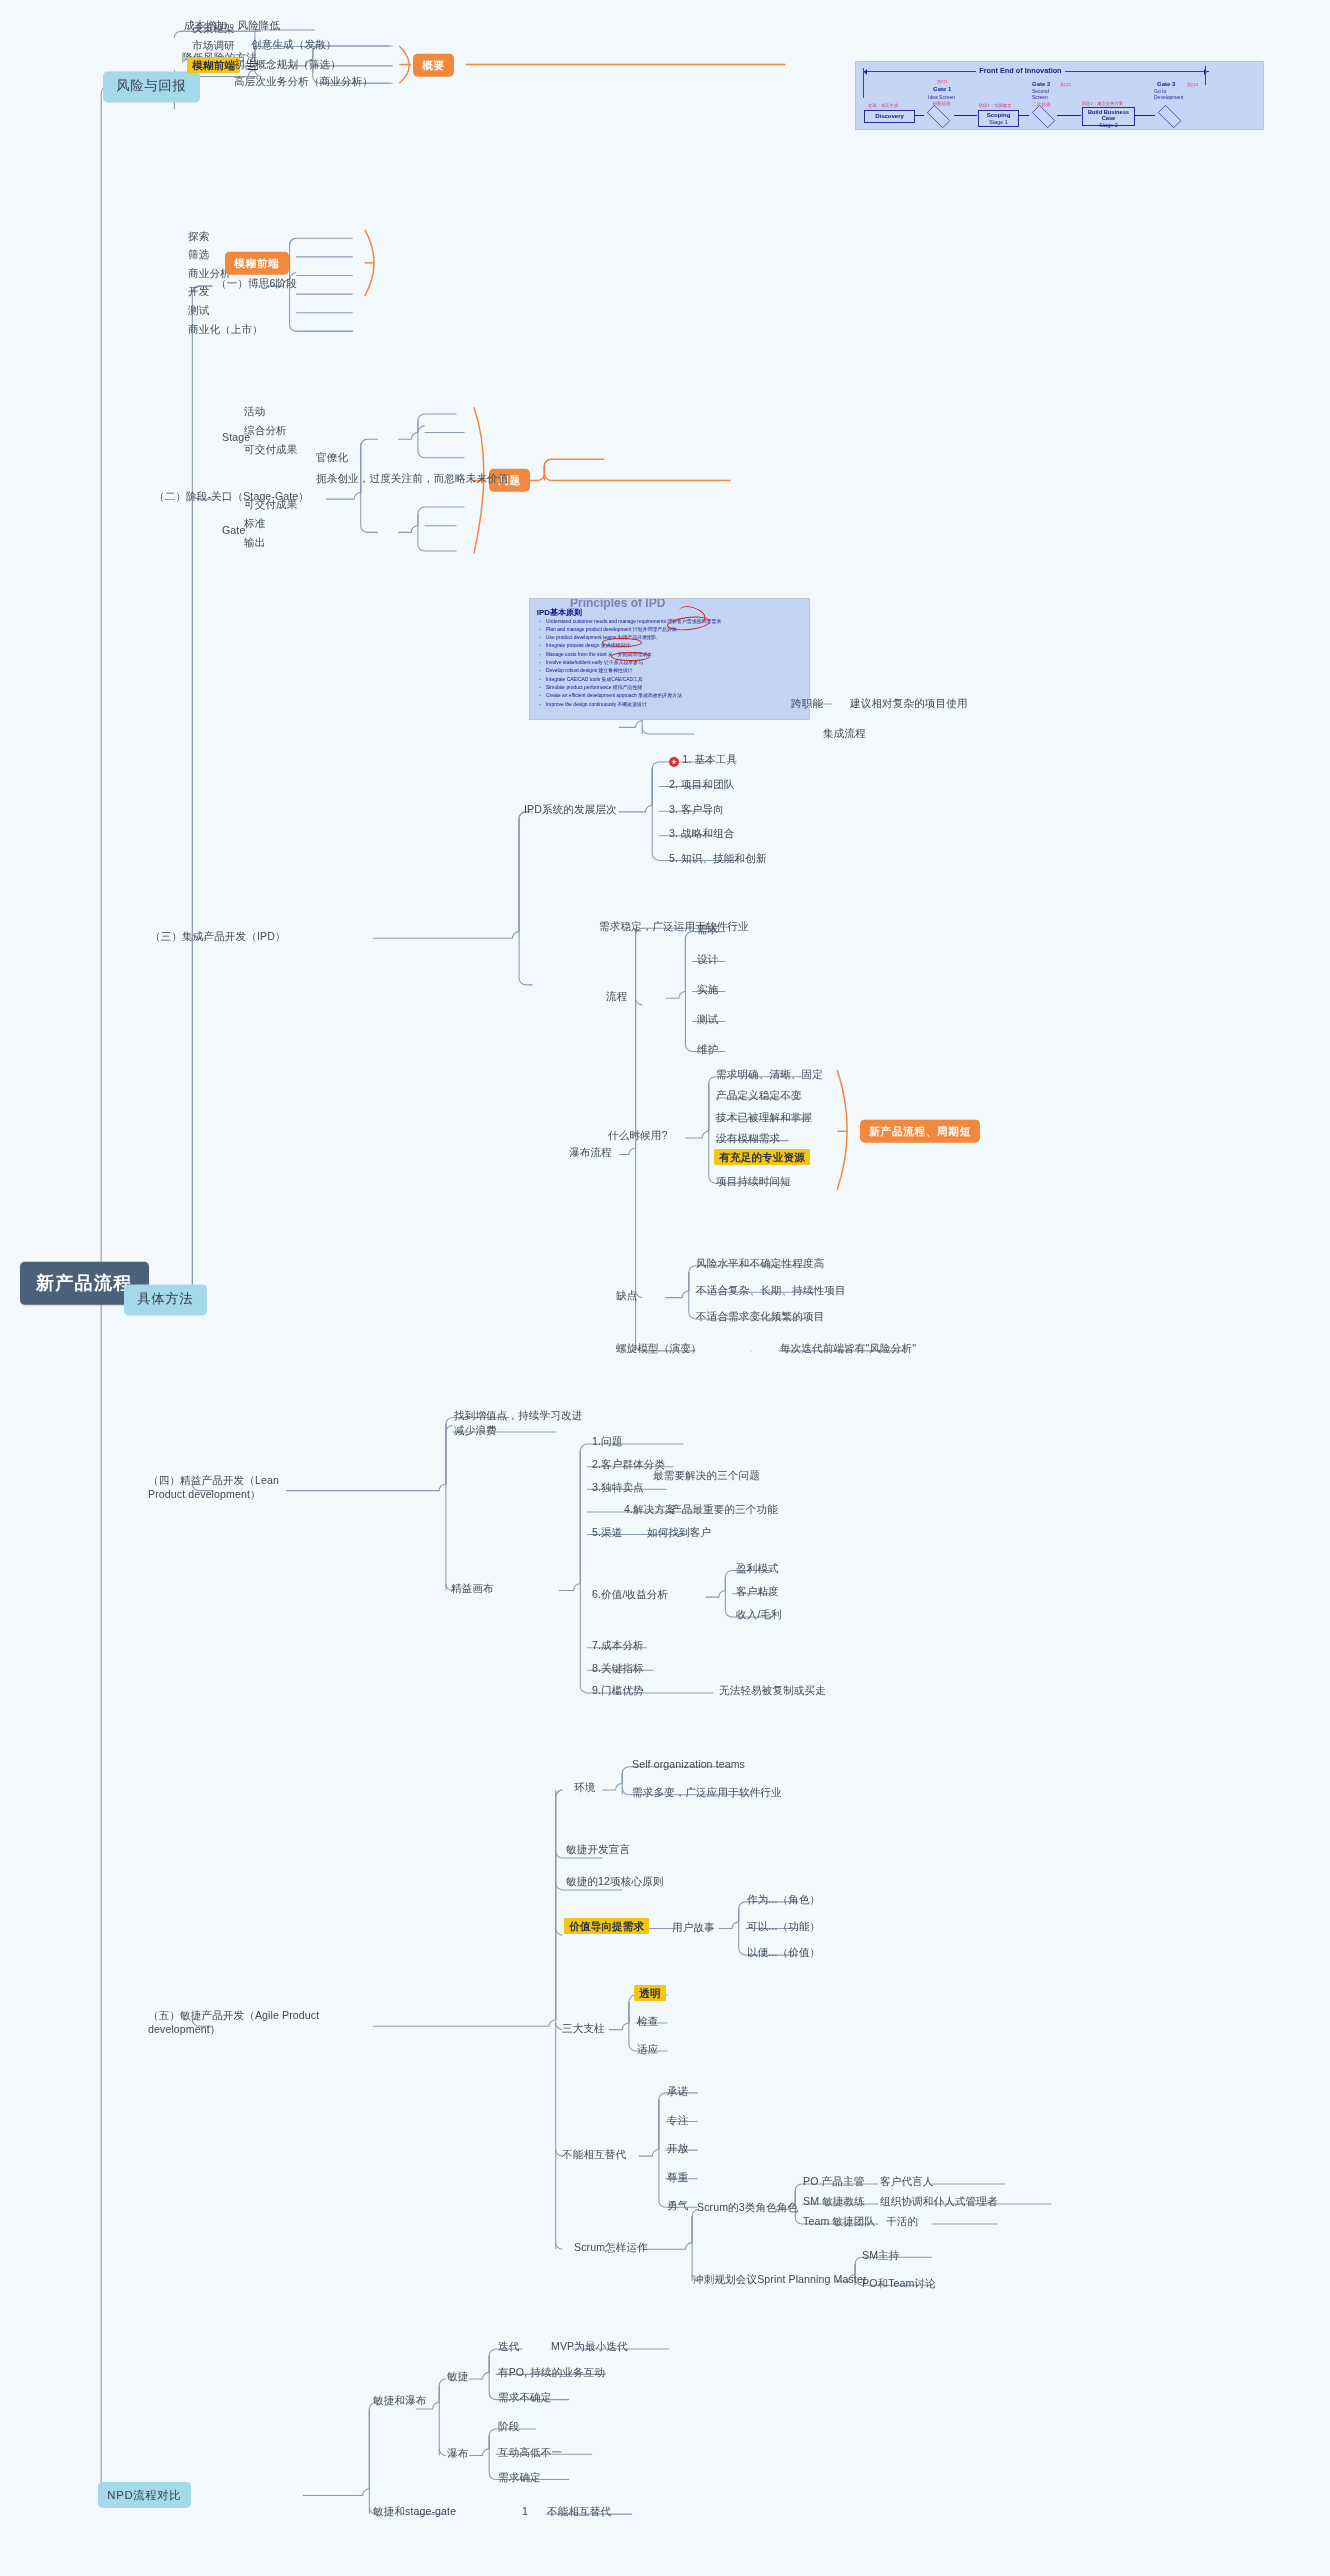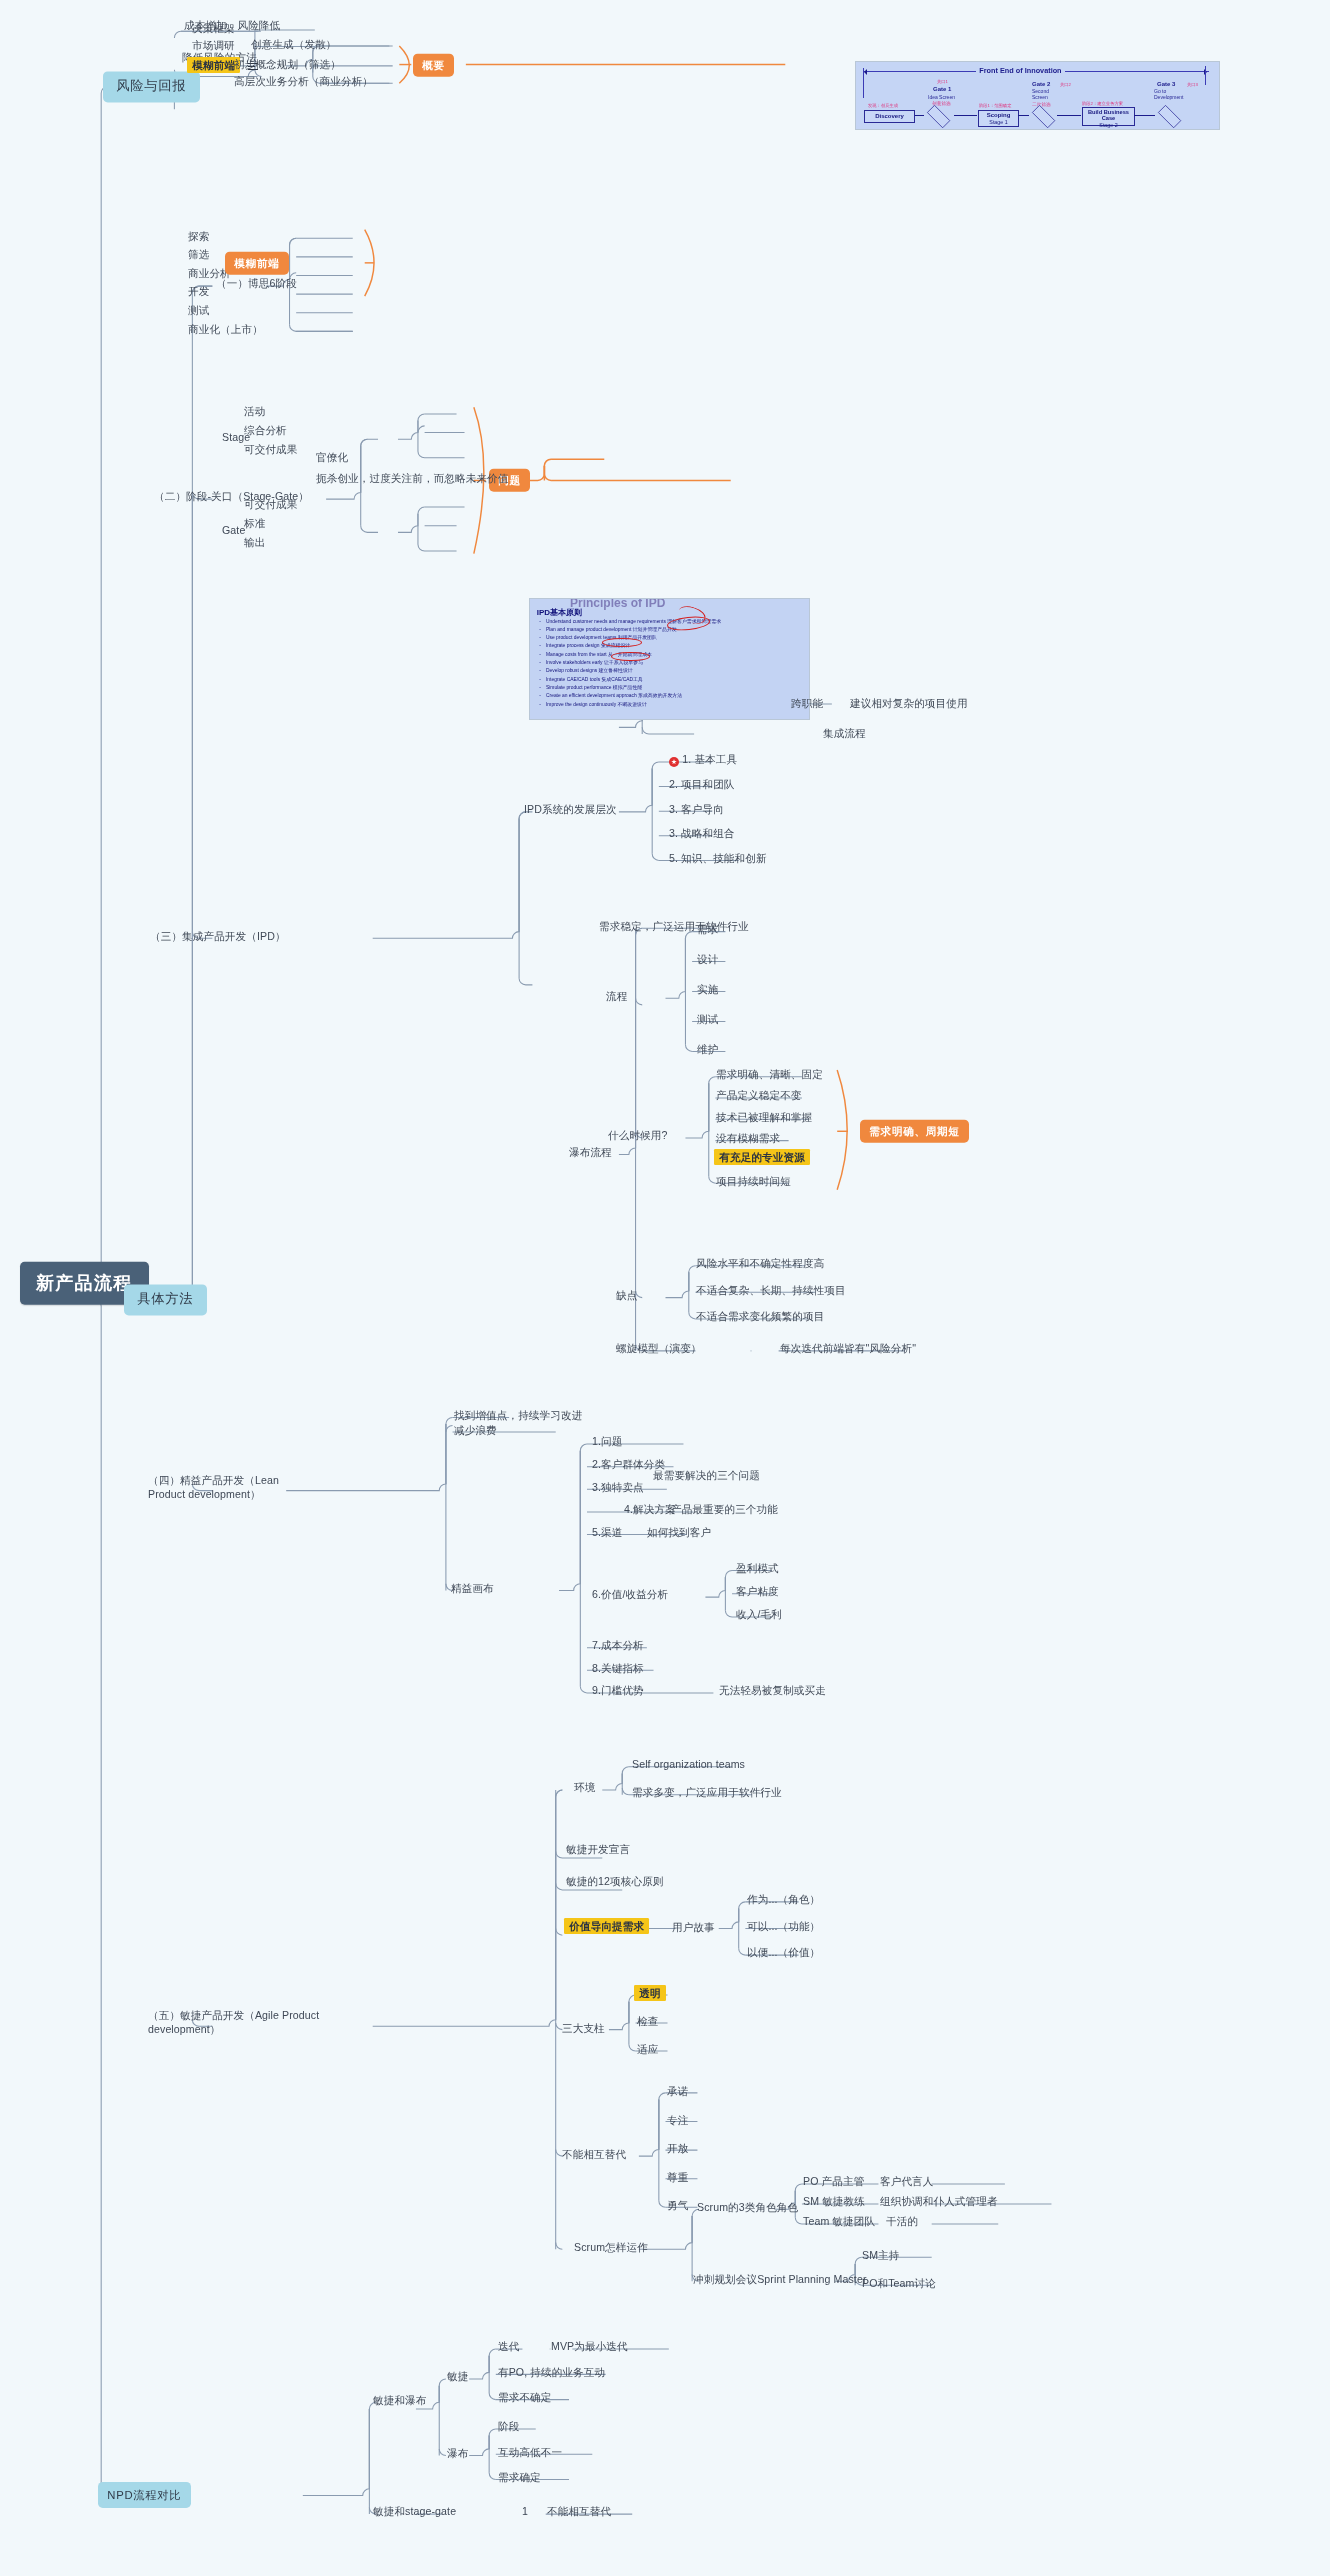--- a/index.html
+++ b/index.html
@@ -81,21 +81,21 @@
     display:inline-block;vertical-align:-1.3px;
     width:10px;height:10px;border-radius:50%;
     background:#e03131;color:#fff;font-size:6.7px;
     line-height:10px;text-align:center;margin-right:3.3px;
   }
 
   
   .img-card{position:absolute;border:0.7px solid #b9c7d6;background:#c5d5f5;overflow:hidden;}
 
   
-  .sg{font-family:"Liberation Sans",sans-serif;}
+  .sg{font-family:"Liberation Sans",sans-serif;padding-left:44px;}
   .sg .en{color:#1c1c8c;font-weight:700;}
   .sg .cn{color:#e0307a;}
   .sg .box{border:0.7px solid #2a2a96;background:#c8d7f7;color:#17177e;font-weight:700;text-align:center;}
 
   
   .ipd{background:#c3d3f3;}
   .ipd .hdr{color:#10107a;font-weight:700;}
   .ipd li{color:#15157d;list-style:none;position:relative;}
   .ipd li:before{content:"-";position:absolute;left:-6.7px;color:#15157d;}
   .scribble{position:absolute;border:1.3px solid #d32020;border-radius:50%;}
@@ -552,21 +552,21 @@
 
   <div class="node sm" style="left:608px;top:1129px;">什么时候用?</div>
   <div class="node sm" style="left:716px;top:1068px;">需求明确、清晰、固定</div>
   <div class="node sm" style="left:716px;top:1089px;">产品定义稳定不变</div>
   <div class="node sm" style="left:716px;top:1111px;">技术已被理解和掌握</div>
   <div class="node sm" style="left:716px;top:1132px;">没有模糊需求</div>
   <div class="node sm" style="left:714px;top:1151px;">
     <span class="hl-yellow">有充足的专业资源</span>
   </div>
   <div class="node sm" style="left:716px;top:1175px;">项目持续时间短</div>
-  <div class="node pill-orange" style="left:860px;top:1131px;transform:translateY(-50%);">需求明确、周期短</div>
+  <div class="node pill-orange" style="left:860px;top:1131px;transform:translateY(-50%);">新产品流程、周期短</div>
 
   <div class="node sm" style="left:616px;top:1289px;">缺点</div>
   <div class="node sm" style="left:696px;top:1257px;">风险水平和不确定性程度高</div>
   <div class="node sm" style="left:696px;top:1284px;">不适合复杂、长期、持续性项目</div>
   <div class="node sm" style="left:696px;top:1310px;">不适合需求变化频繁的项目</div>
 
   <div class="node sm" style="left:616px;top:1342px;">螺旋模型（演变）</div>
   <div class="node sm" style="left:780px;top:1342px;">每次迭代前端皆有"风险分析"</div>
 
   <div class="node sm" style="left:148px;top:1473px;width:140px;white-space:normal;line-height:1.35;">（四）精益产品开发（Lean Product development）</div>

